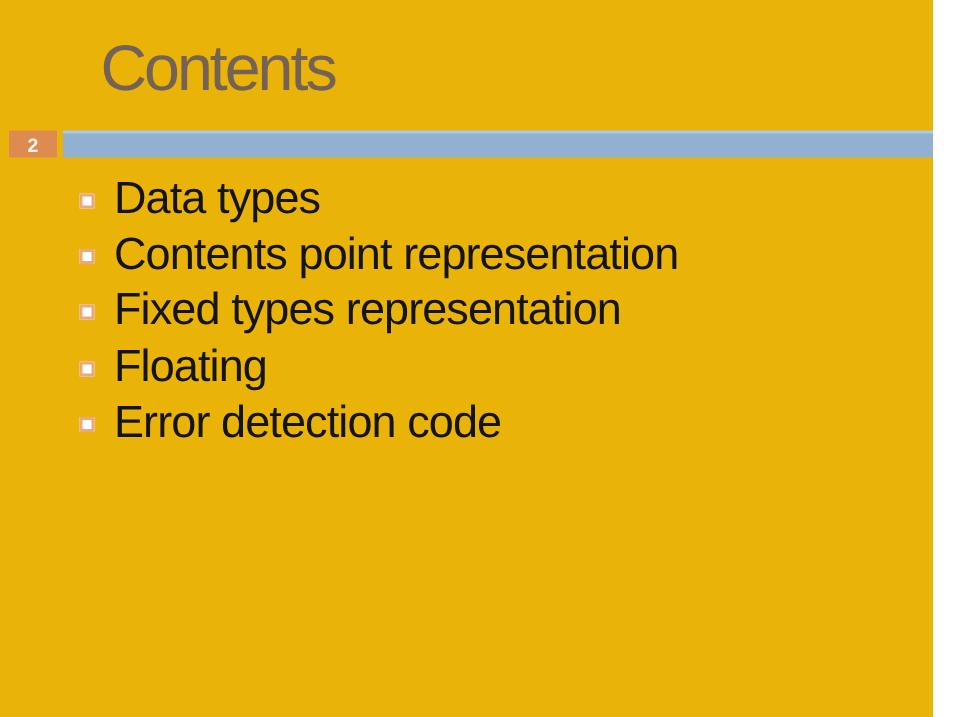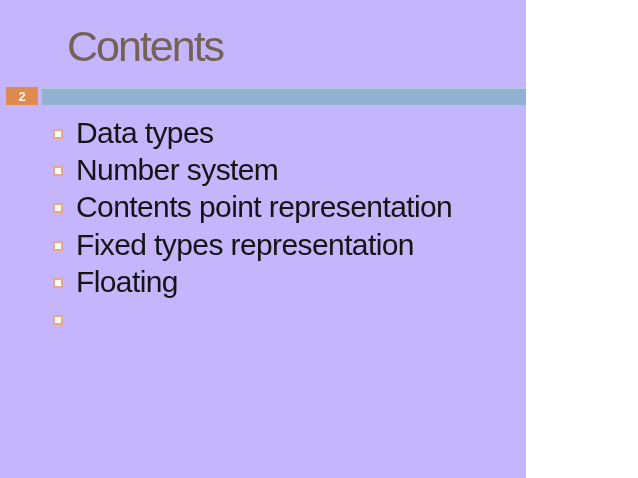--- a/index.html
+++ b/index.html
@@ -2,23 +2,23 @@
 <html><head>
 <meta charset="utf-8">
 <style>
   html, body {
     margin: 0;
     padding: 0;
     background: #ffffff;
   }
   .slide {
     position: relative;
-    width: 526px;
+    width: 622px;
     height: 478px;
-    background: #c4b5fd;
+    background: #eab308;
     overflow: hidden;
     font-family: "Liberation Sans", sans-serif;
   }
   .page-title {
     position: absolute;
     left: 67px;
     top: 20px;
     font-size: 43px;
     line-height: 52px;
     letter-spacing: -2px;
@@ -100,32 +100,29 @@
     <div class="title-underline-bar"></div>
   </div>
 
   <ul class="contents-list">
     <li>
       <span class="bullet-square"></span>
       <span class="item-text">Data types</span>
     </li>
     <li>
       <span class="bullet-square"></span>
-      <span class="item-text">Number system</span>
-    </li>
-    <li>
-      <span class="bullet-square"></span>
       <span class="item-text">Contents point representation</span>
     </li>
     <li>
       <span class="bullet-square"></span>
       <span class="item-text">Fixed types representation</span>
     </li>
     <li>
       <span class="bullet-square"></span>
       <span class="item-text">Floating</span>
     </li>
     <li>
       <span class="bullet-square"></span>
+      <span class="item-text">Error detection code</span>
     </li>
   </ul>
 
 </div>
 
 </body></html>

